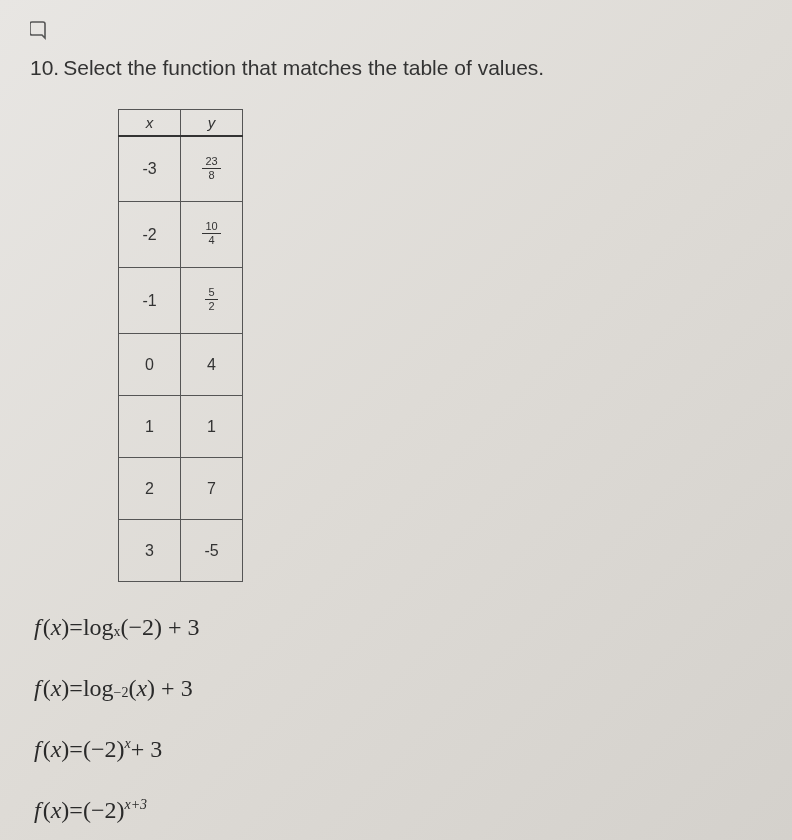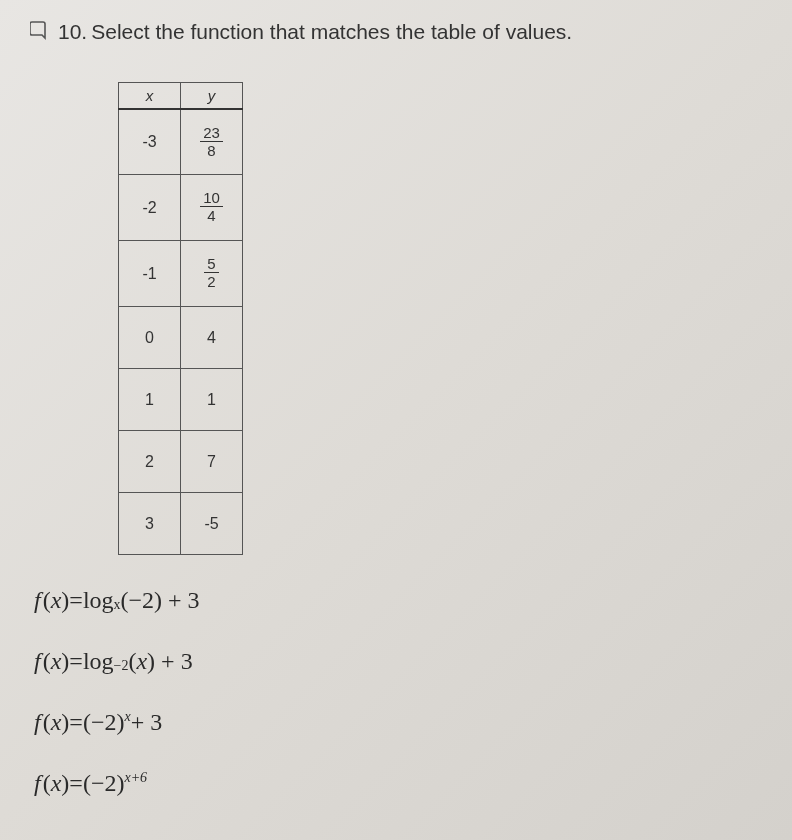--- a/index.html
+++ b/index.html
@@ -13,21 +13,22 @@
       background: linear-gradient(135deg, #e8e6e3 0%, #dedbd6 50%, #d4d1cc 100%);
       font-family: Arial, Helvetica, sans-serif;
       color: #2a2a2a;
       padding: 18px 0 0 30px;
       overflow: hidden;
     }
     .question-header {
       display: flex;
       align-items: flex-start;
       gap: 10px;
-      margin-bottom: 37px;
+      margin-bottom: 28px;
+      flex-direction: column;
     }
     .bookmark-icon {
       width: 18px;
       height: 20px;
       flex-shrink: 0;
       margin-top: 2px;
     }
     .question-text {
       font-size: 21px;
       color: #333;
@@ -58,21 +59,21 @@
       font-size: 15px;
       border-bottom: 2px solid #333;
     }
     td.tall {
       height: 66px;
     }
     .frac {
       display: inline-block;
       text-align: center;
       line-height: 1;
-      font-size: 15px;
+      font-size: 11px;
     }
     .frac .num {
       display: block;
       padding: 0 3px 1px 3px;
       border-bottom: 1.5px solid #333;
     }
     .frac .den {
       display: block;
       padding: 1px 3px 0 3px;
     }
@@ -202,16 +203,16 @@
 
   <div class="option">
     <span class="fn">f</span>
       <span class="paren">(</span>
       <span>x</span>
       <span class="paren">)</span>
       <span class="norm"> = </span>
       <span class="norm">(</span>
       <span class="norm">−2</span>
       <span class="norm">)</span>
-      <span class="sup">x+6</span>
+      <span class="sup">x+3</span>
   </div>
 
 </div>
 
 </body></html>

